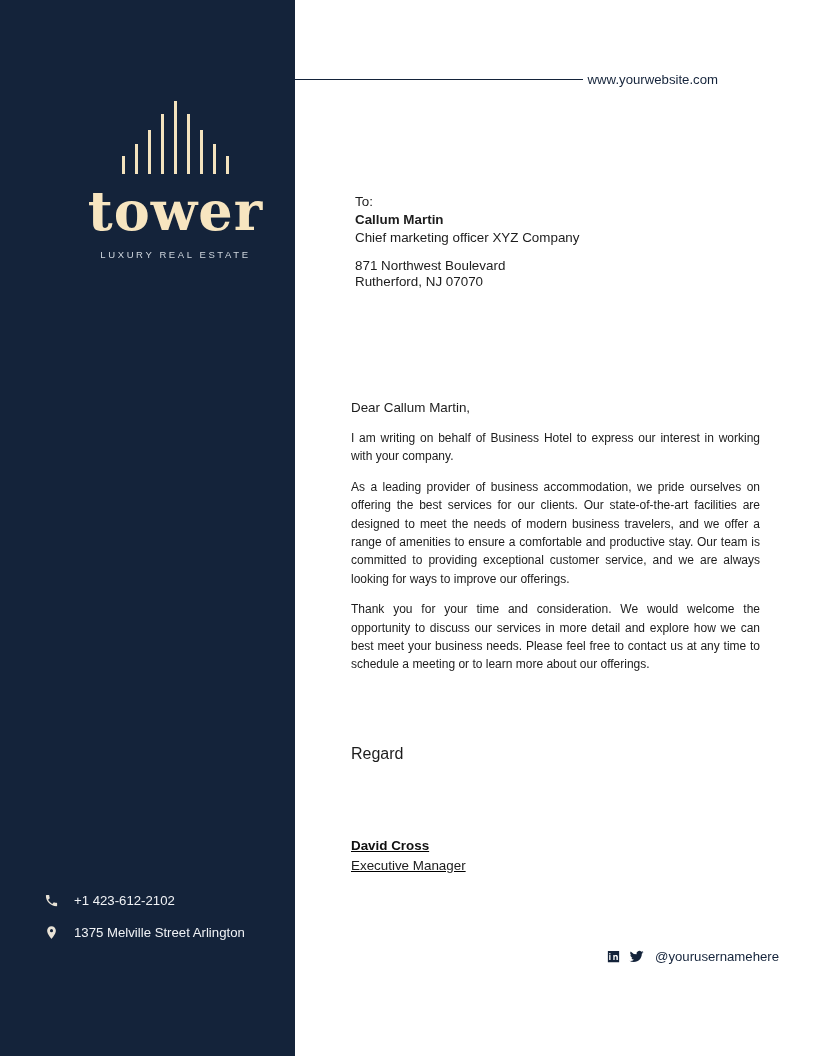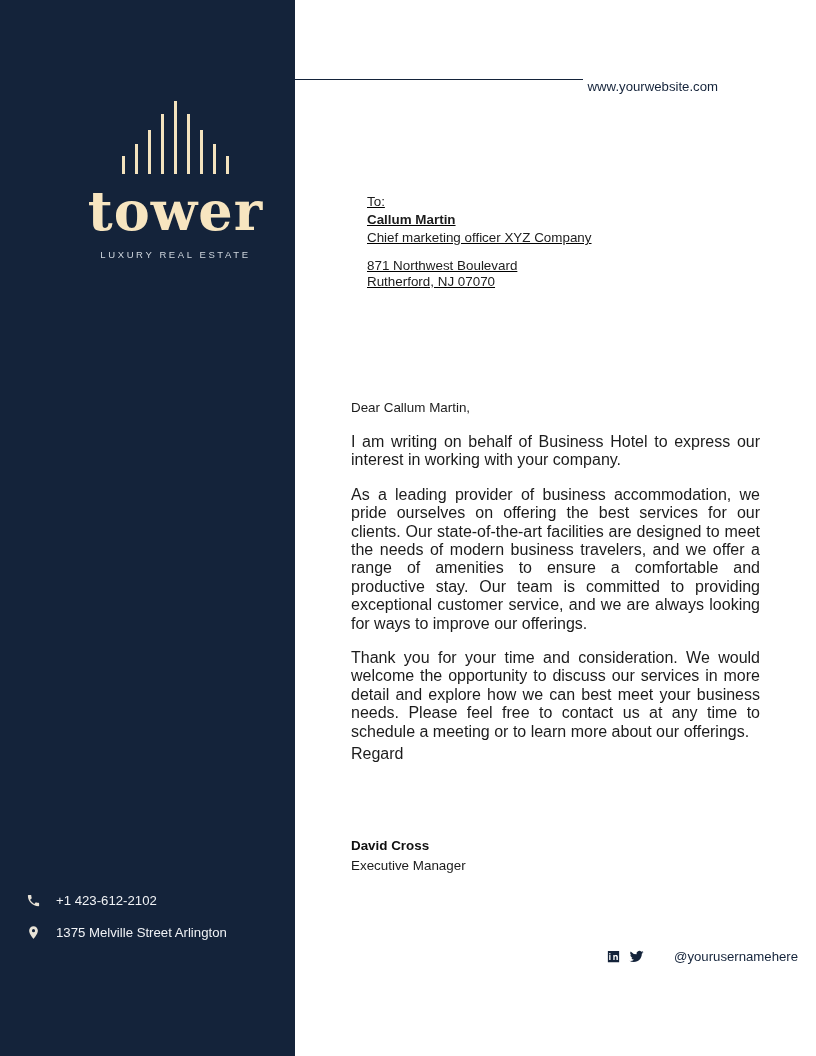--- a/index.html
+++ b/index.html
@@ -65,21 +65,21 @@
     font-family: "Liberation Sans", sans-serif;
     font-size: 9.5px;
     letter-spacing: 2.6px;
     color: #cfd6de;
     margin-top: 11px;
   }
 
   
   .contacts {
     position: absolute;
-    left: 26px;
+    left: 44px;
     top: 884px;
     width: 240px;
     text-align: right;
   }
   .contact-row {
     display: flex;
     align-items: center;
     height: 32px;
     margin-bottom: 0;
   }
@@ -105,24 +105,24 @@
     position: absolute;
     left: 295px;
     top: 0;
     width: 521px;
     height: 1056px;
   }
 
   .header {
     position: absolute;
     left: 0;
-    top: 79px;
+    top: 72px;
     width: 479px;
     display: flex;
-    align-items: flex-start;
+    align-items: center;
   }
   .header-rule {
     height: 1px;
     background: #14233a;
     width: 288px;
     flex: 0 0 288px;
   }
   .header-url {
     font-size: 13.2px;
     color: #14233a;
@@ -133,23 +133,22 @@
   .letter {
     position: absolute;
     left: 56px;
     top: 0;
     width: 409px;
   }
 
   .recipient {
     position: absolute;
     top: 193px;
-    left: 16px;
+    left: 4px;
     width: 409px;
-    text-decoration: underline;
   }
   .r-line {
     font-size: 13.4px;
     color: #1c1c1c;
     line-height: 18px;
   }
   .r-line.bold { font-weight: bold; }
   .r-addr {
     margin-top: 11px;
     font-size: 13.4px;
@@ -162,39 +161,40 @@
     top: 399px;
     left: 0;
     width: 409px;
   }
   .salutation {
     font-size: 13.4px;
     color: #1c1c1c;
     line-height: 18px;
   }
   .para {
-    font-size: 16px;
+    font-size: 12px;
     color: #1c1c1c;
     line-height: 18.4px;
     text-align: justify;
   }
 
   .regard {
     position: absolute;
     top: 745px;
     left: 0;
     font-size: 16px;
     color: #1c1c1c;
   }
 
   .signature {
     position: absolute;
     top: 836px;
     left: 0;
     width: 409px;
+    text-decoration: underline;
   }
   .sig-name {
     font-size: 13.4px;
     font-weight: bold;
     color: #101010;
     line-height: 20px;
   }
   .sig-title {
     font-size: 13.4px;
     color: #1c1c1c;
@@ -211,21 +211,21 @@
   .social-icon {
     color: #14233a;
     display: flex;
     align-items: center;
     margin-right: 7px;
   }
   .social-icon svg { display: block; }
   .social-handle {
     font-size: 13.2px;
     color: #14233a;
-    margin-left: 22px;
+    margin-left: 3px;
   }
 </style>
 </head>
 <body>
 
 <div class="page">
 
   <div class="sidebar">
 
     <div class="logo-block">

